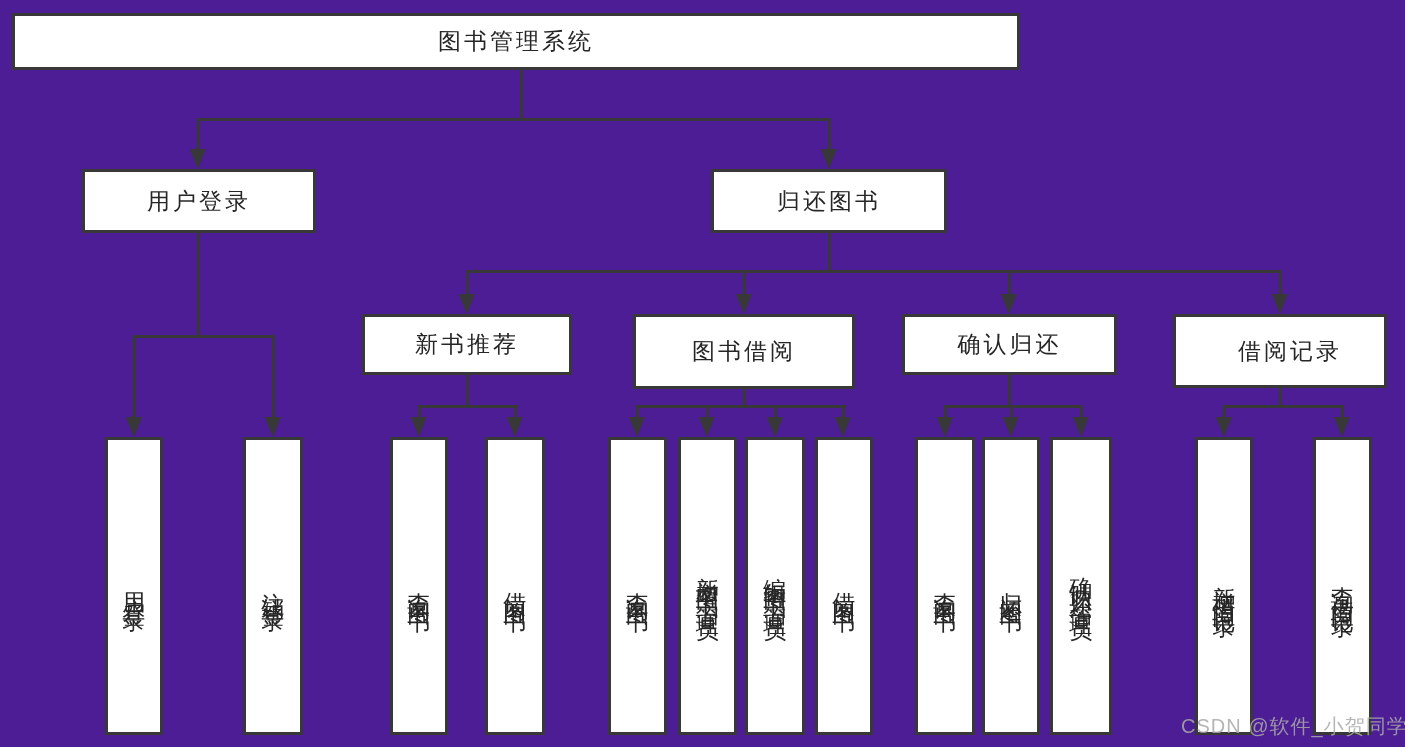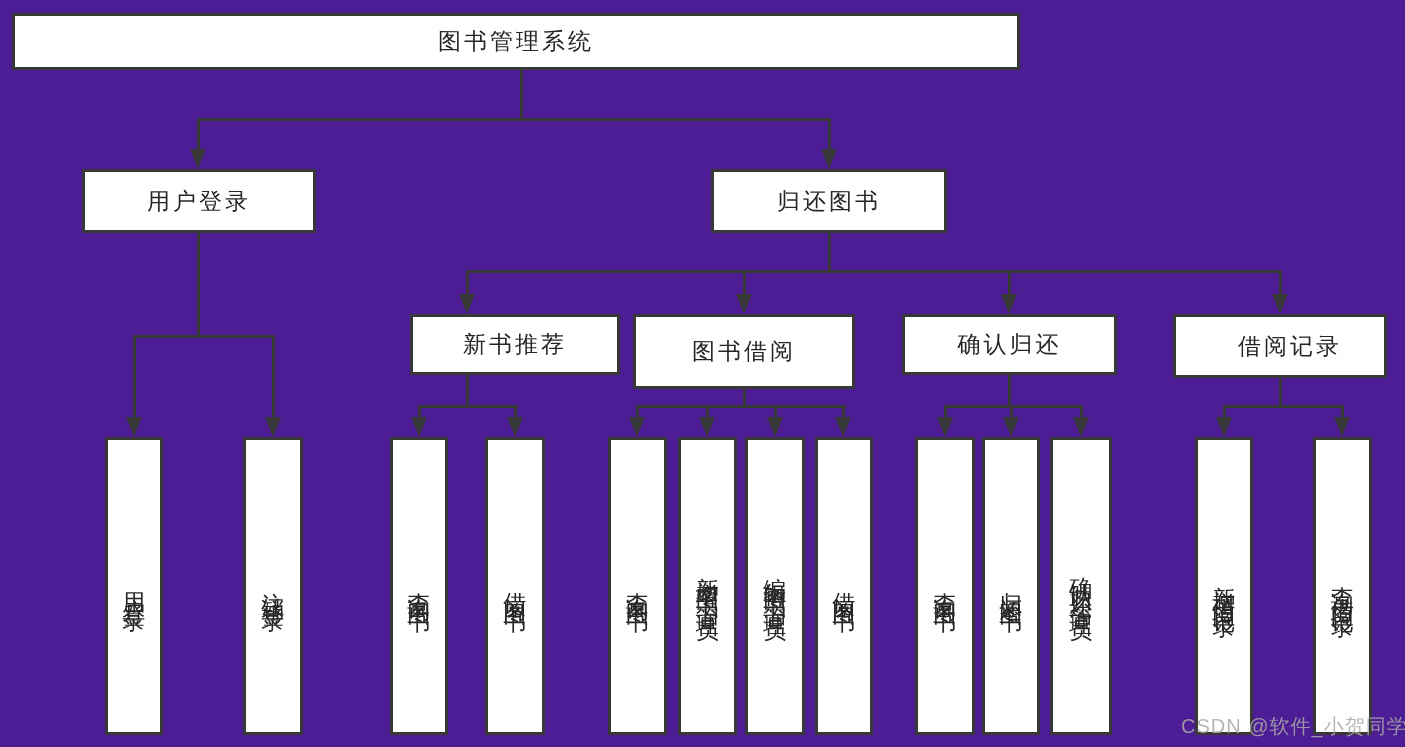--- a/index.html
+++ b/index.html
@@ -99,30 +99,30 @@
   <div class="h" style="left:466px; top:270px; width:816px;"></div>
   <div class="v" style="left:466px; top:270px; height:27px;"></div>
   <div class="v" style="left:743px; top:270px; height:27px;"></div>
   <div class="v" style="left:1008px; top:270px; height:27px;"></div>
   <div class="v" style="left:1279px; top:270px; height:27px;"></div>
   <div class="arr" style="left:459px; top:294px;"></div>
   <div class="arr" style="left:736px; top:294px;"></div>
   <div class="arr" style="left:1001px; top:294px;"></div>
   <div class="arr" style="left:1272px; top:294px;"></div>
 
-  <div class="box" style="left:362px; top:314px; width:210px; height:61px;margin-left:48px;">
+  <div class="box" style="left:362px; top:314px; width:210px; height:61px;">
     <span>新书推荐</span>
   </div>
   <div class="box" style="left:633px; top:314px; width:222px; height:75px;">
     <span>图书借阅</span>
   </div>
   <div class="box" style="left:902px; top:314px; width:215px; height:61px;">
     <span>确认归还</span>
   </div>
-  <div class="box" style="left:1173px; top:314px; width:214px; height:64px;padding-left:20px;">
+  <div class="box" style="left:1173px; top:314px; width:214px; height:74px;padding-left:20px;">
     <span>借阅记录</span>
   </div>
 
   <div class="v" style="left:466px; top:375px; height:33px;"></div>
   <div class="h" style="left:418px; top:405px; width:100px;"></div>
   <div class="v" style="left:418px; top:405px; height:14px;"></div>
   <div class="v" style="left:514px; top:405px; height:14px;"></div>
   <div class="arr" style="left:411px; top:417px;"></div>
   <div class="arr" style="left:507px; top:417px;"></div>
 

